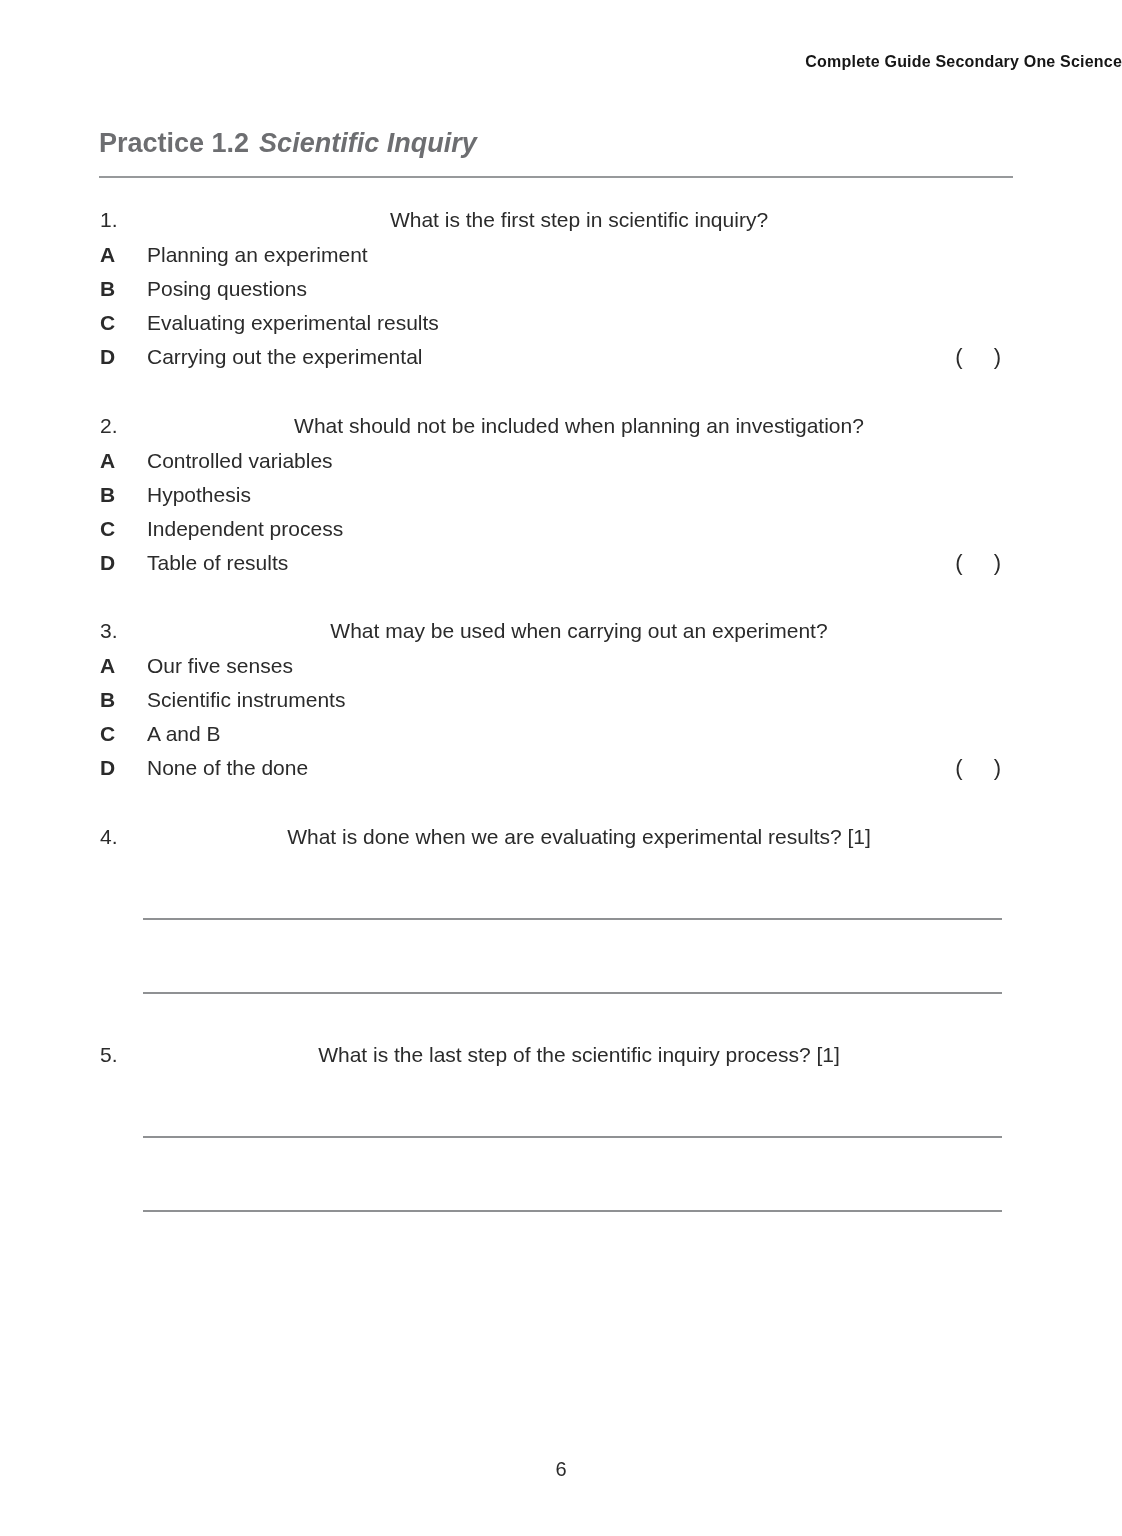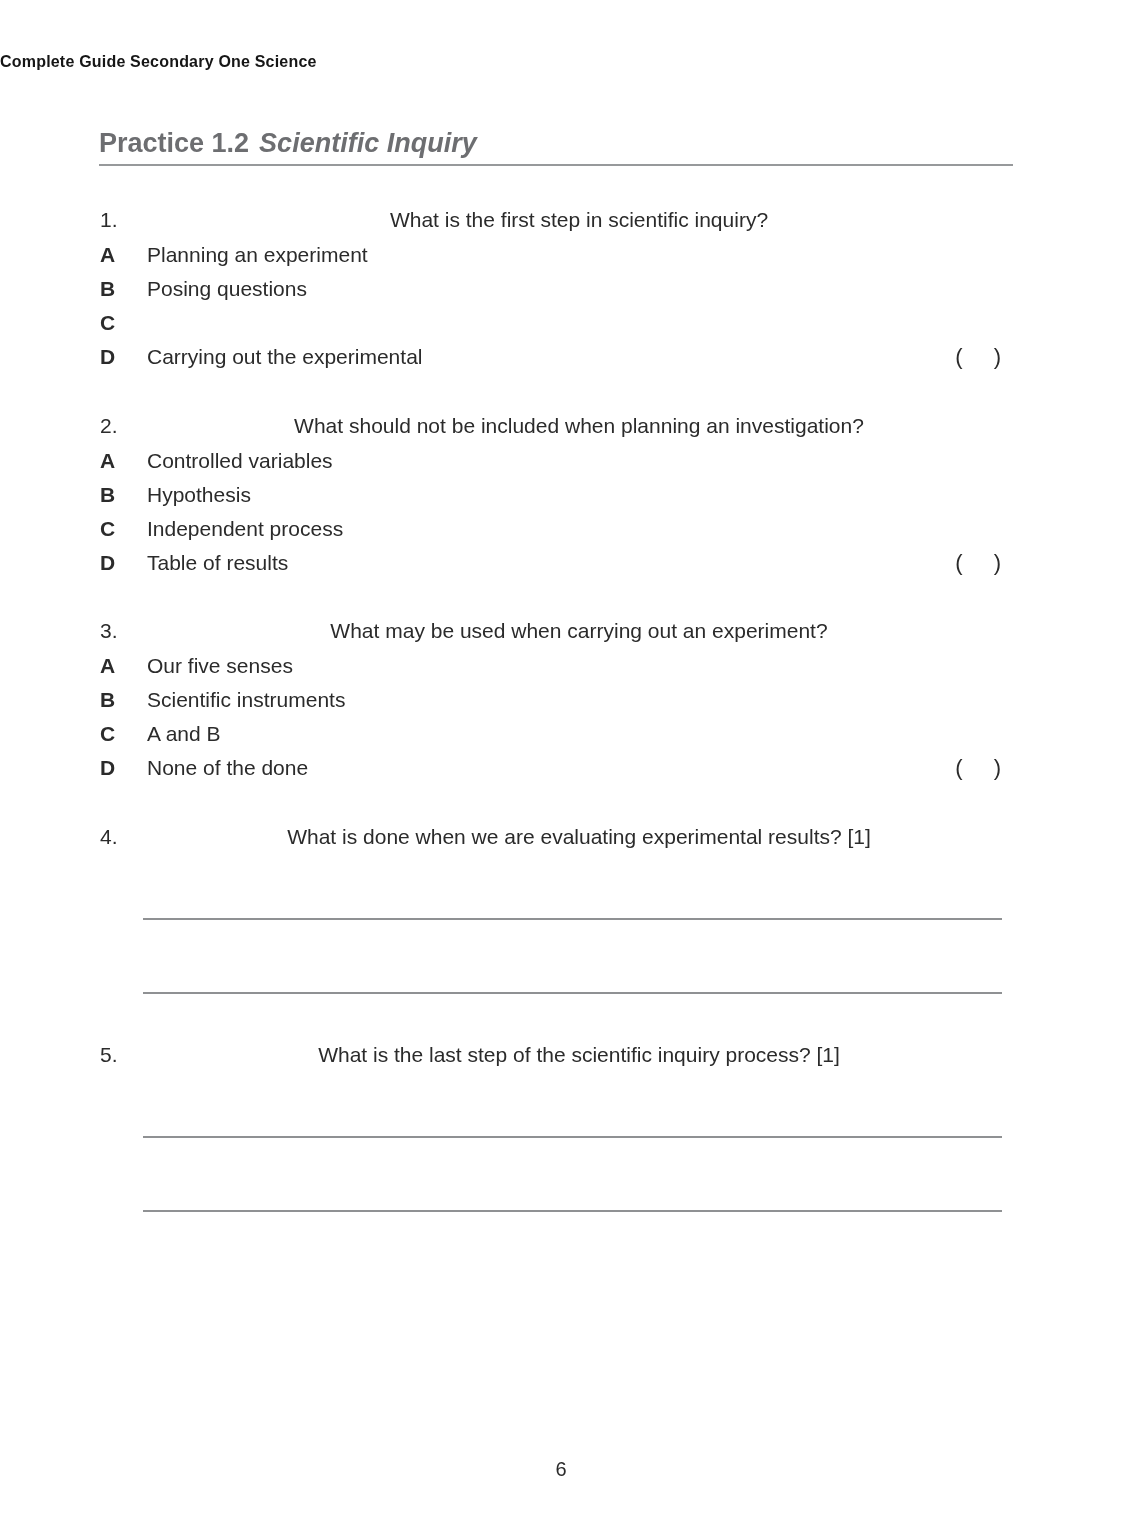--- a/index.html
+++ b/index.html
@@ -8,31 +8,31 @@
     position:relative;
     width:1122px; height:1536px;
     margin:0 auto;
     background:#ffffff;
     font-family:"Liberation Sans", sans-serif;
     color:#2b2b2b;
     overflow:hidden;
   }
   .doc-header {
     position:absolute; top:53px; left:0; right:0;
-    text-align:left;
+    text-align:right;
     font-size:16px; font-weight:bold;
     color:#161616;
     letter-spacing:0.2px;
   }
   .section-title {
     position:absolute; left:99px; right:109px; top:129px;
     font-size:27px; line-height:29px;
     font-weight:bold;
     color:#6d6e71;
-    padding-bottom:6px;
+    padding-bottom:18px;
     border-bottom:2px solid #97999b;
     white-space:nowrap;
   }
   .section-title .label { margin-right:10px; }
   .section-title .name  { font-style:italic; }
   .questions {
     position:absolute; left:100px; top:0;
     width:913px; height:1536px;
   }
   .question { position:absolute; left:0; width:913px; }
@@ -87,20 +87,21 @@
     <span class="opt-label">Planning an experiment</span>
 
   </div>
           <div class="option">
     <span class="opt-letter">B</span>
     <span class="opt-label">Posing questions</span>
 
   </div>
           <div class="option">
     <span class="opt-letter">C</span>
+    <span class="opt-label">Evaluating experimental results</span>
 
   </div>
           <div class="option">
     <span class="opt-letter">D</span>
     <span class="opt-label">Carrying out the experimental</span>
     <span class="parens">
       <span>(</span>
       <span>)</span>
     </span>
   </div>

